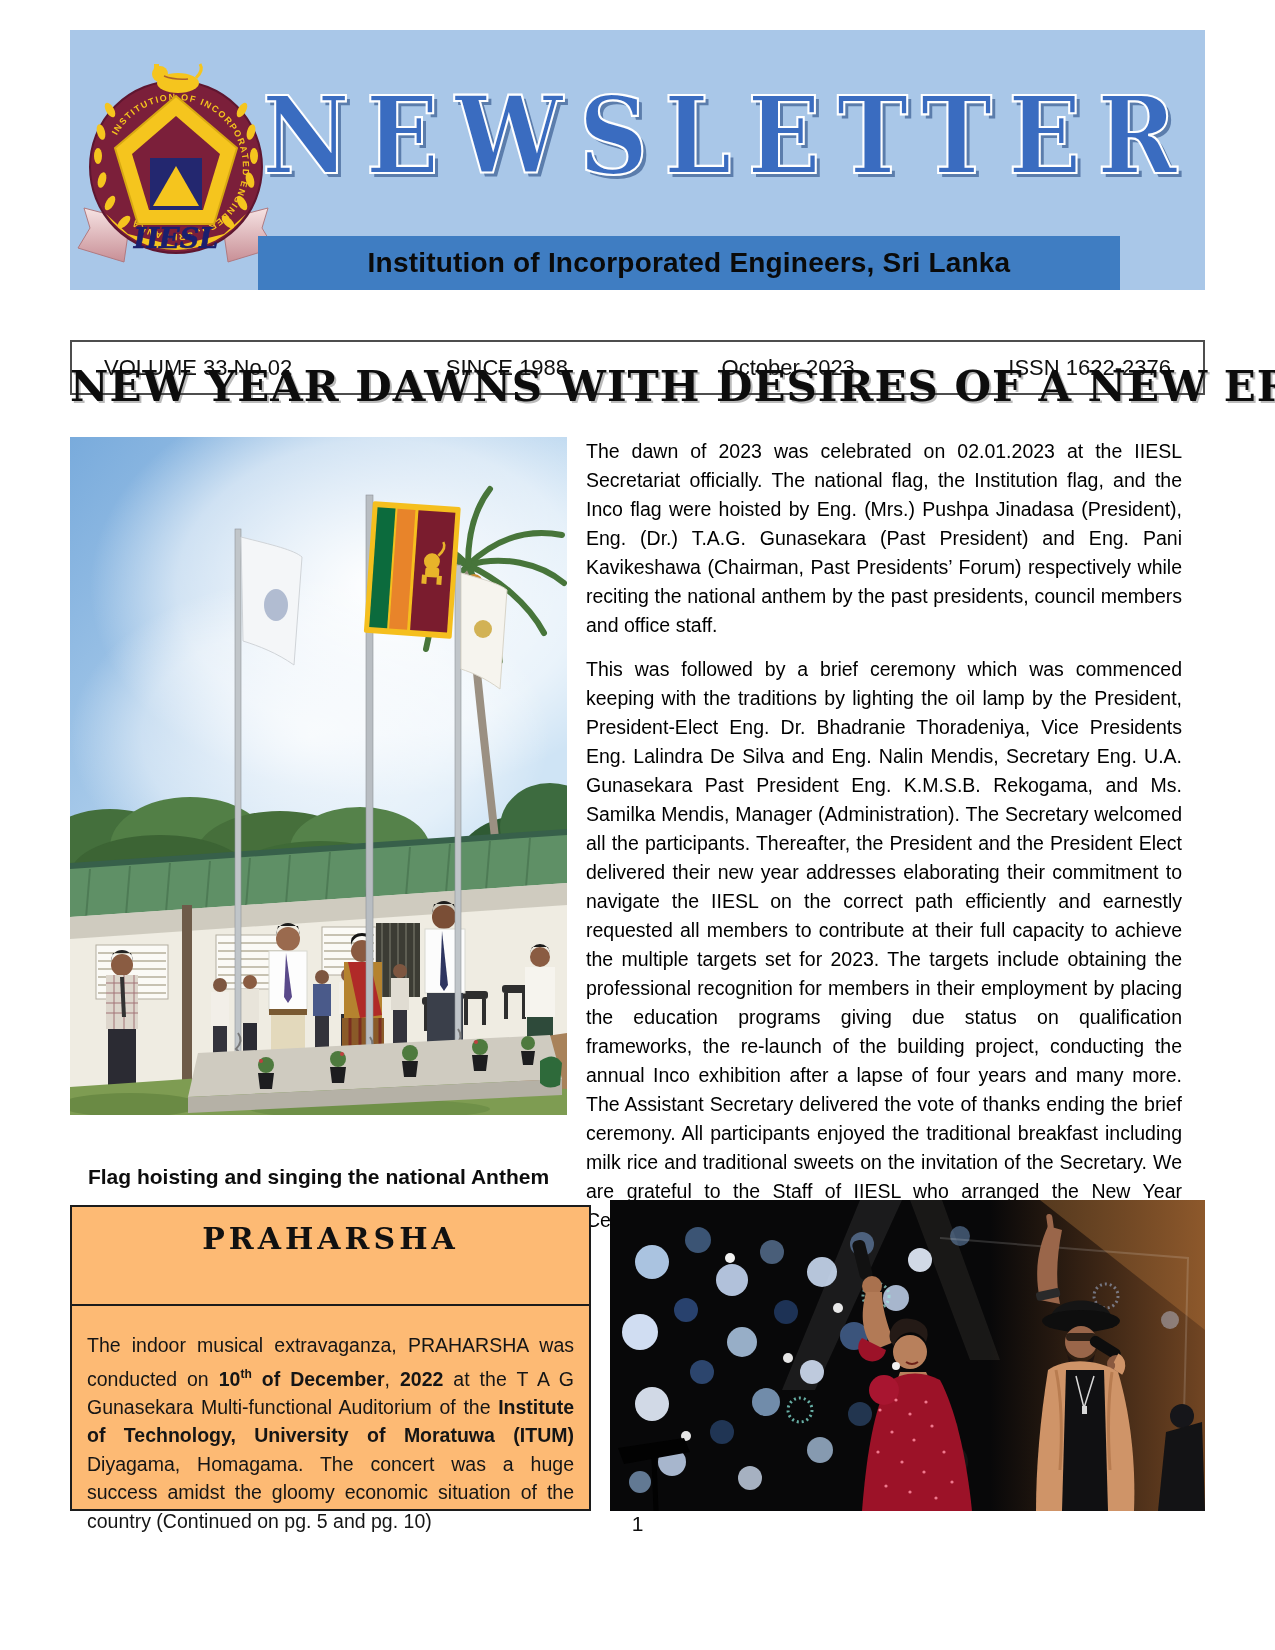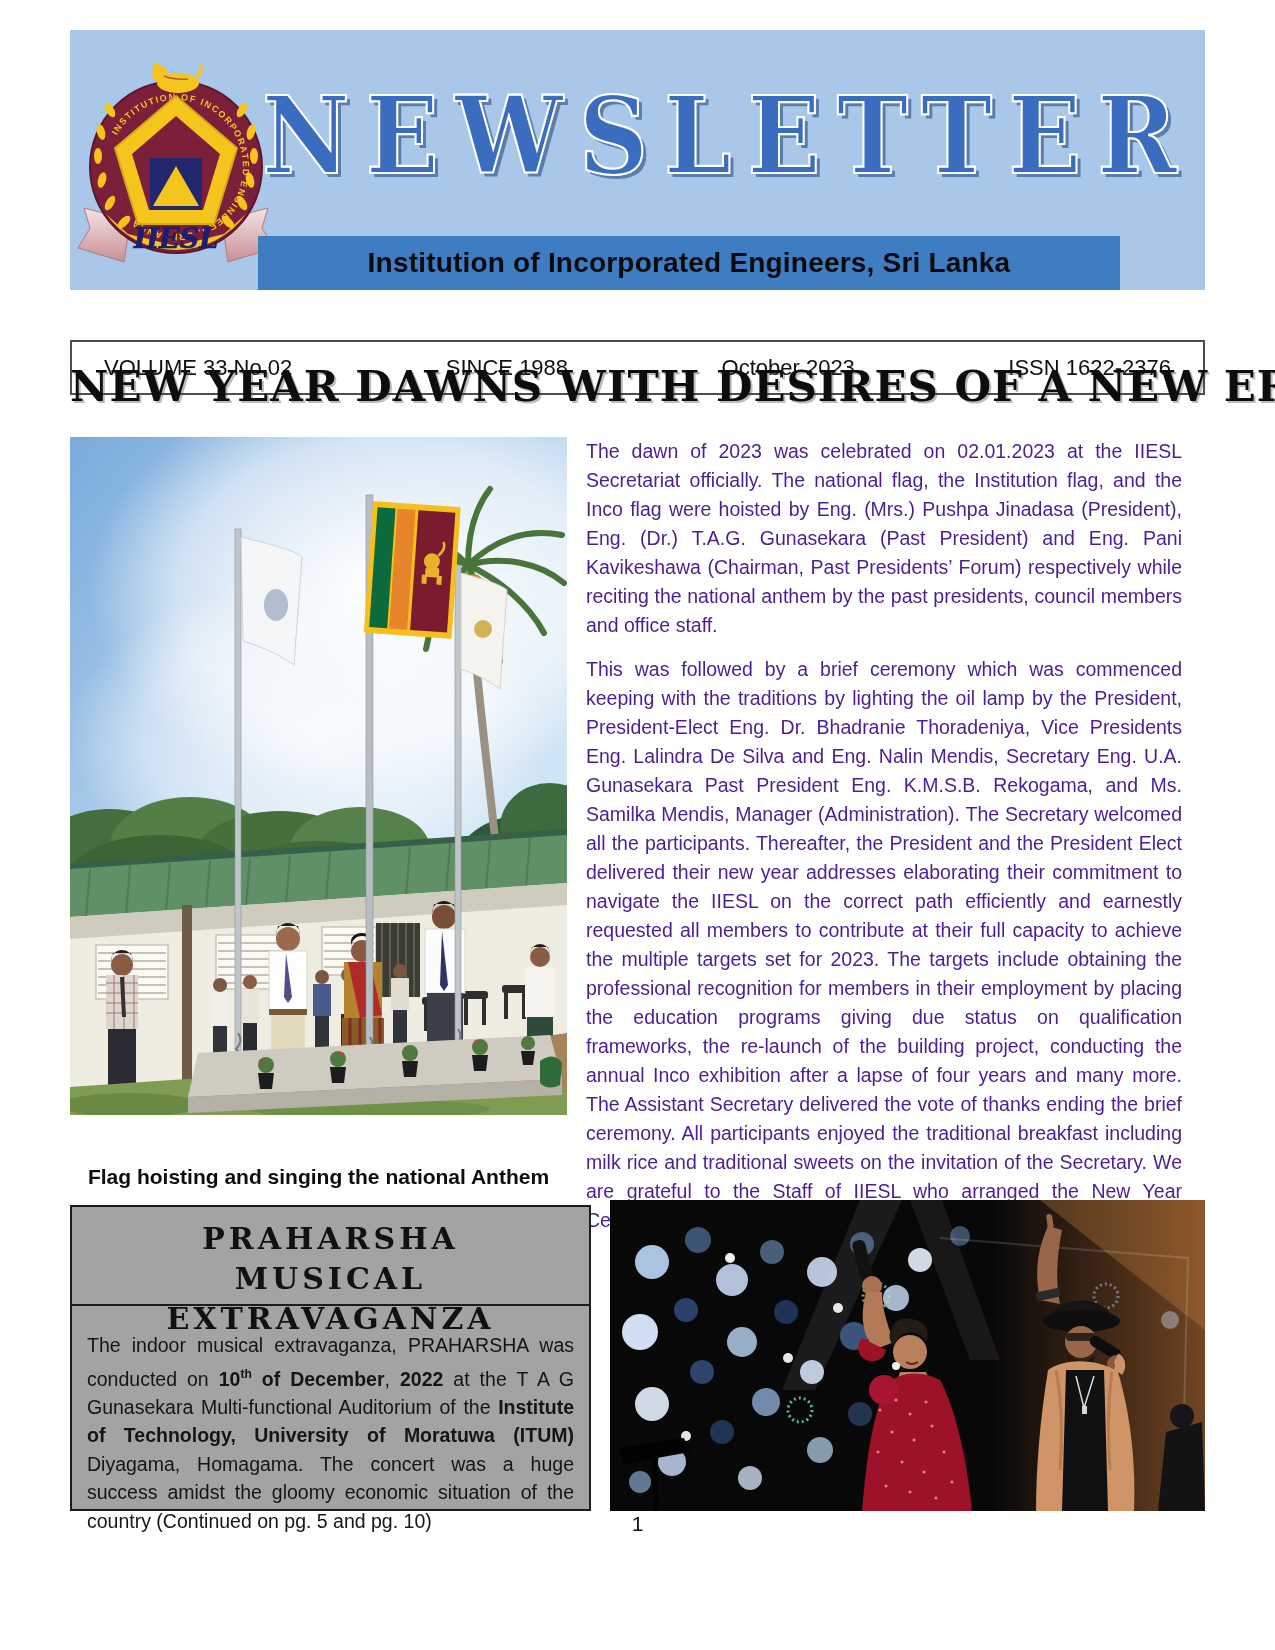--- a/index.html
+++ b/index.html
@@ -41,26 +41,26 @@
     text-shadow:2px 2px 0 rgba(60,60,60,0.35);
   }
   
   .flag-photo{left:70px;top:437px;width:497px;height:678px;}
   .photo-caption{
     left:70px;top:1122px;width:497px;text-align:center;
     font-weight:bold;font-size:21px;color:#0d0d0d;margin-top:43px;
   }
   .body-col{left:586px;top:437px;width:596px;}
   .body-col p{
-    margin:0 0 15px 0;text-align:justify;font-size:19.5px;line-height:29px;color:#4c1d95;
+    margin:0 0 15px 0;text-align:justify;font-size:19.5px;line-height:29px;color:#000000;
   }
   
   .pra-box{
     left:70px;top:1205px;width:521px;height:306px;border:2px solid #1c1c1c;
-    box-sizing:border-box;background:#a3a3a3;
+    box-sizing:border-box;background:#fdba74;
   }
   .pra-title{
     padding-top:12px;height:85px;border-bottom:2px solid #1c1c1c;text-align:center;
     font-family:"DejaVu Serif", serif;font-weight:bold;font-size:30px;line-height:40px;
     letter-spacing:4px;color:#111;
   }
   .pra-body{
     padding:25px 15px 0 15px;text-align:justify;font-size:19.5px;line-height:28.5px;color:#151515;
   }
   .pra-body sup{font-size:12px;}
@@ -408,21 +408,20 @@
 <div class="abs photo-caption">Flag hoisting and singing the national Anthem</div>
 
 <div class="abs body-col">
   <p>The dawn of 2023 was celebrated on 02.01.2023 at the IIESL Secretariat officially. The national flag, the Institution flag, and the Inco flag were hoisted by Eng. (Mrs.) Pushpa Jinadasa (President), Eng. (Dr.) T.A.G. Gunasekara (Past President) and Eng. Pani Kavikeshawa (Chairman, Past Presidents’ Forum) respectively while reciting the national anthem by the past presidents, council members and office staff.</p>
   <p>This was followed by a brief ceremony which was commenced keeping with the traditions by lighting the oil lamp by the President, President-Elect Eng. Dr. Bhadranie Thoradeniya, Vice Presidents Eng. Lalindra De Silva and Eng. Nalin Mendis, Secretary Eng. U.A. Gunasekara Past President Eng. K.M.S.B. Rekogama, and Ms. Samilka Mendis, Manager (Administration). The Secretary welcomed all the participants. Thereafter, the President and the President Elect delivered their new year addresses elaborating their commitment to navigate the IIESL on the correct path efficiently and earnestly requested all members to contribute at their full capacity to achieve the multiple targets set for 2023. The targets include obtaining the professional recognition for members in their employment by placing the education programs giving due status on qualification frameworks, the re-launch of the building project, conducting the annual Inco exhibition after a lapse of four years and many more. The Assistant Secretary delivered the vote of thanks ending the brief ceremony. All participants enjoyed the traditional breakfast including milk rice and traditional sweets on the invitation of the Secretary. We are grateful to the Staff of IIESL who arranged the New Year Celebration Ceremony. (See pg.2)</p>
 </div>
 
 <div class="abs pra-box">
   <div class="pra-title">
     <div>PRAHARSHA</div>
-    <div>MUSICAL EXTRAVAGANZA</div>
   </div>
   <div class="pra-body"><span>The indoor musical extravaganza, PRAHARSHA was conducted on </span><span style="font-weight: bold;">10</span><sup style="font-weight: bold;">th</sup><span style="font-weight: bold;"> of December</span><span>, </span><span style="font-weight: bold;">2022</span><span> at the T A G Gunasekara Multi-functional Auditorium of the </span><span style="font-weight: bold;">Institute of Technology, University of Moratuwa (ITUM)</span><span> Diyagama, Homagama. The concert was a huge success amidst the gloomy economic situation of the country (Continued on pg. 5 and pg. 10)</span></div>
 </div>
 
 <div class="abs concert-photo">
   <svg viewBox="0 0 595 311" width="595" height="311">
     <defs>
       <linearGradient id="warmG" x1="0" y1="0" x2="1" y2="0">
         <stop offset="0" stop-color="#b96a30" stop-opacity="0"></stop>
         <stop offset="1" stop-color="#c87838" stop-opacity="0.55"></stop>

